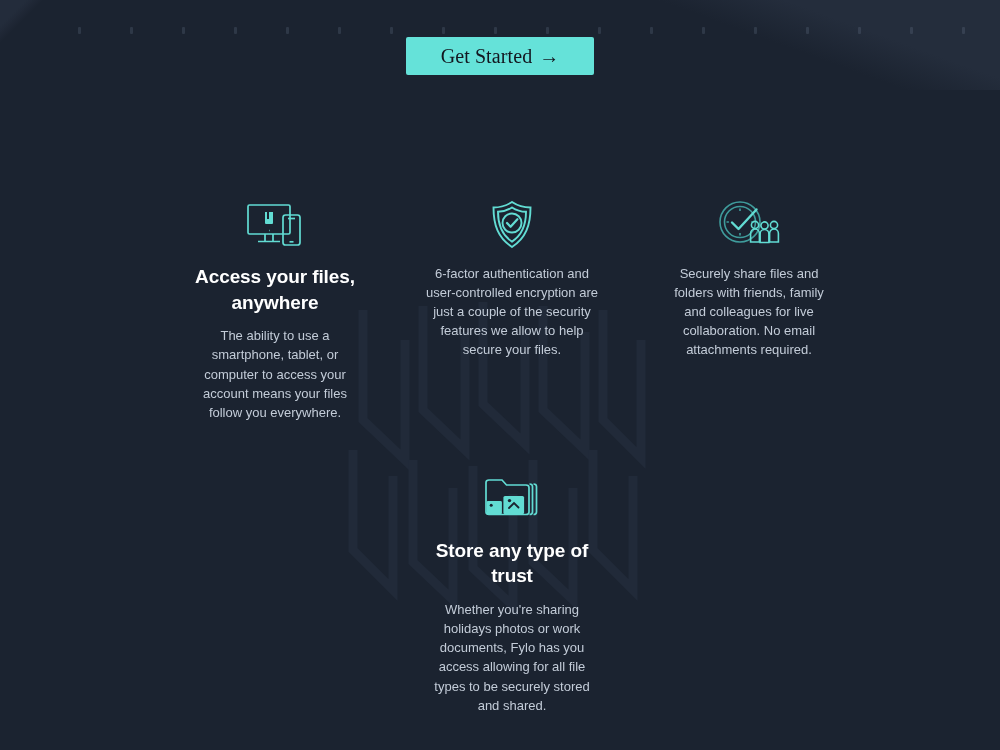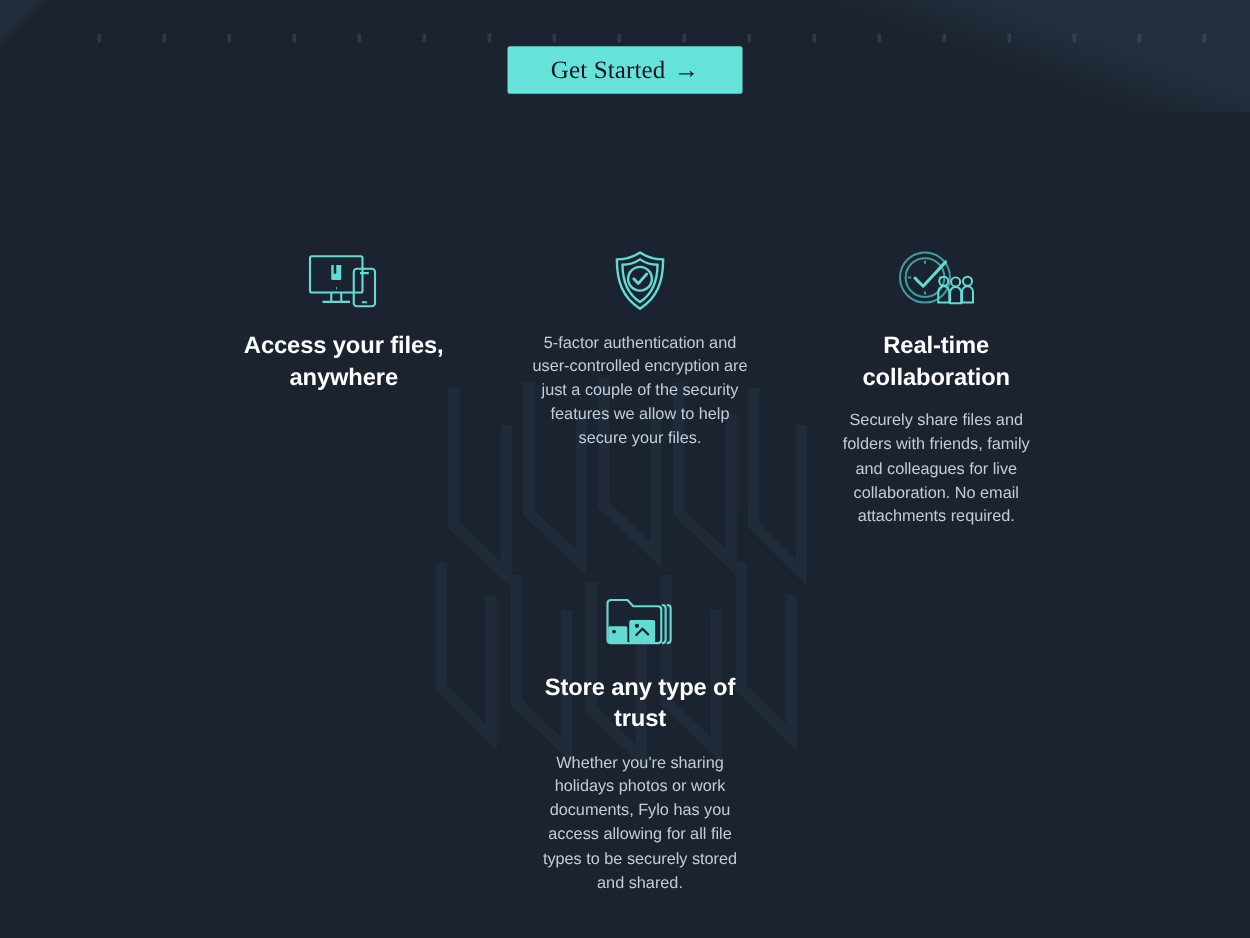--- a/index.html
+++ b/index.html
@@ -196,34 +196,35 @@
             <path d="M26 30.5 h0.6"></path>
             <rect x="40" y="15" width="17" height="30" rx="2.5"></rect>
             <path d="M45 18.5 h7"></path>
             <path d="M46.5 41.8 h4"></path>
           </g>
           <path d="M22 12 h8 v11 q0 1 -1 1 h-6 q-1 0 -1 -1 z" fill="#62dcd3"></path>
           <path d="M25 12 v7" stroke="#1b2330" stroke-width="2" fill="none"></path>
         </svg>
       </div>
       <h3 class="feature-title">Access your files, anywhere</h3>
+      <p class="feature-body">The ability to use a smartphone, tablet, or computer to access your account means your files follow you everywhere.</p>
     </div>
 
     <div class="feature-card">
       <div class="feature-icon">
         <svg width="46" height="52" viewBox="0 0 46 52" xmlns="http://www.w3.org/2000/svg">
           <g fill="none" stroke="#62dcd3" stroke-width="1.9">
             <path d="M23 3 C17 7 10 8.5 4.5 8.5 C4.5 26 9 39 23 48 C37 39 41.5 26 41.5 8.5 C36 8.5 29 7 23 3 Z"></path>
             <path d="M23 8.5 C18.5 11.5 13 12.8 9 12.8 C9 26 12.5 35.8 23 42.6 C33.5 35.8 37 26 37 12.8 C33 12.8 27.5 11.5 23 8.5 Z"></path>
             <circle cx="23" cy="24" r="9.5"></circle>
             <path d="M18 24 L21.6 27.8 L28.4 20.2" stroke-width="2.2" stroke-linecap="round" stroke-linejoin="round"></path>
           </g>
         </svg>
       </div>
-      <p class="feature-body">5-factor authentication and user-controlled encryption are just a couple of the security features we allow to help secure your files.</p>
+      <p class="feature-body">6-factor authentication and user-controlled encryption are just a couple of the security features we allow to help secure your files.</p>
     </div>
 
     <div class="feature-card">
       <div class="feature-icon">
         <svg width="66" height="50" viewBox="0 0 66 50" xmlns="http://www.w3.org/2000/svg">
           <g fill="none" stroke="#3f9c9c" stroke-width="1.6">
             <circle cx="24" cy="22" r="20"></circle>
             <circle cx="24" cy="22" r="15.5"></circle>
             <path d="M24 8.5 v2.4 M37.5 22 h-2.4 M24 35.5 v-2.4 M10.5 22 h2.4"></path>
           </g>
@@ -231,21 +232,20 @@
           <g fill="none" stroke="#62dcd3" stroke-width="1.6">
             <circle cx="39" cy="25" r="3.6"></circle>
             <path d="M34.6 42 v-8.6 a4.4 4.4 0 0 1 8.8 0 V42 Z"></path>
             <circle cx="48.5" cy="25.5" r="3.6"></circle>
             <path d="M44.1 42.5 v-8.6 a4.4 4.4 0 0 1 8.8 0 V42.5 Z"></path>
             <circle cx="58" cy="25" r="3.6"></circle>
             <path d="M53.6 42 v-8.6 a4.4 4.4 0 0 1 8.8 0 V42 Z"></path>
           </g>
         </svg>
       </div>
-      <h3 class="feature-title">Real-time collaboration</h3>
       <p class="feature-body">Securely share files and folders with friends, family and colleagues for live collaboration. No email attachments required.</p>
     </div>
   </div>
 
   <div class="feature-row row-bottom">
 
     <div class="feature-card card-store">
       <div class="feature-icon">
         <svg width="68" height="46" viewBox="0 0 68 46" xmlns="http://www.w3.org/2000/svg">
           <g fill="none" stroke="#62dcd3" stroke-width="1.7">

